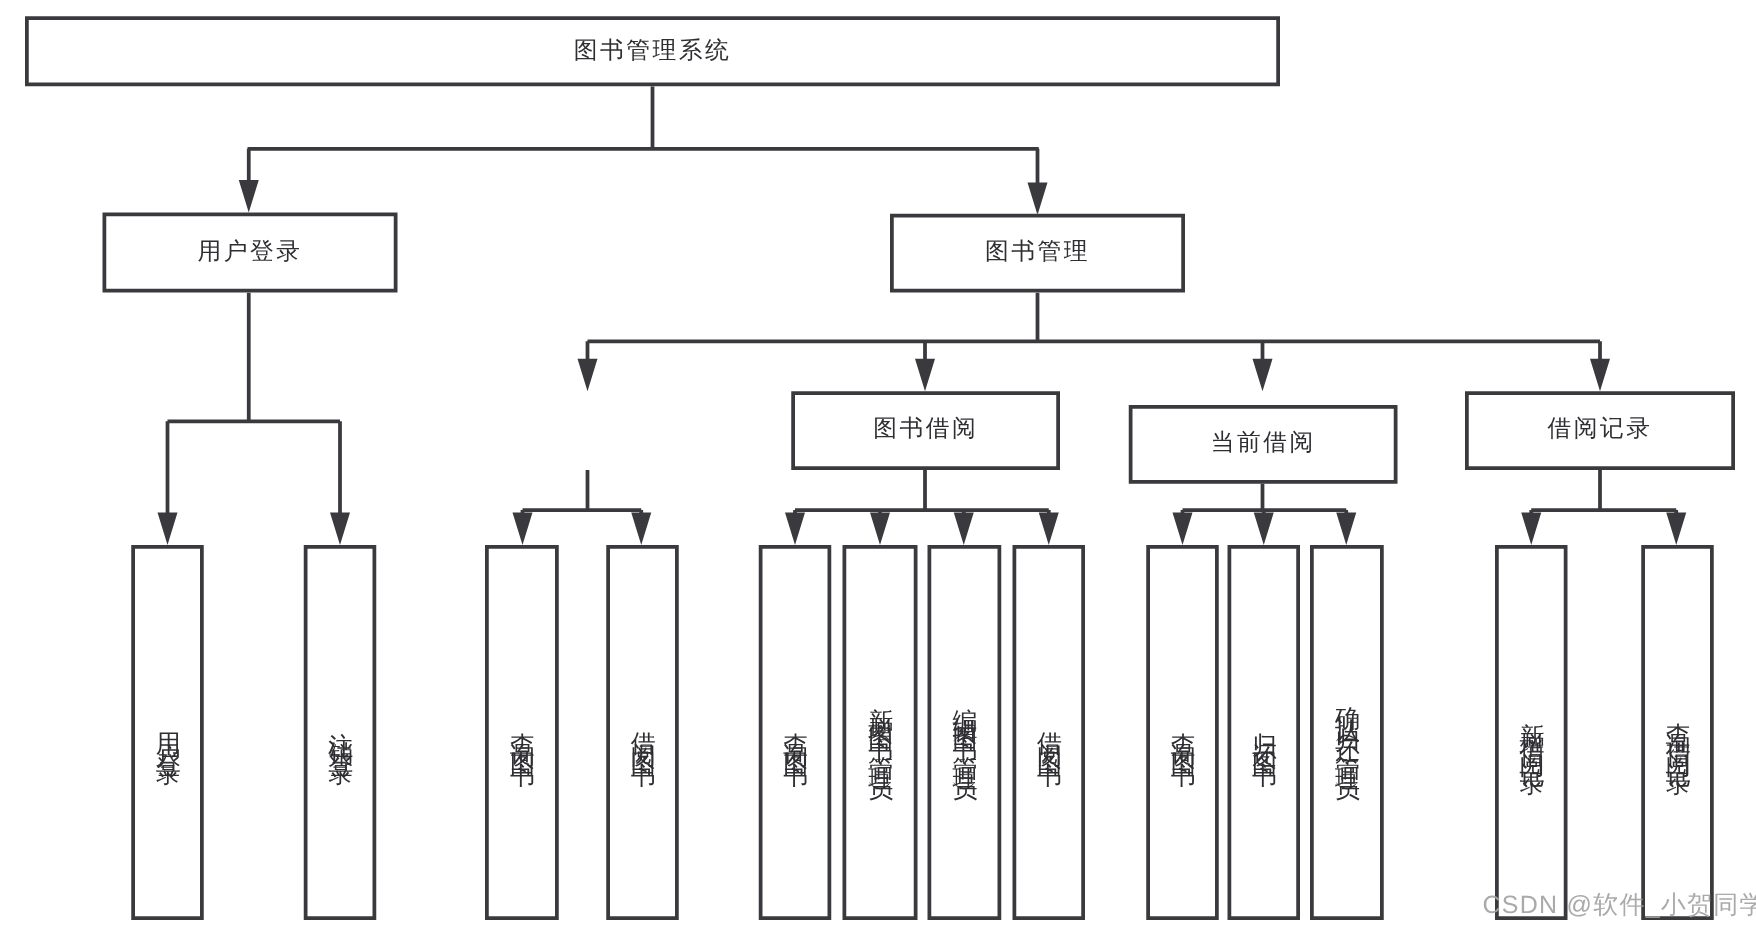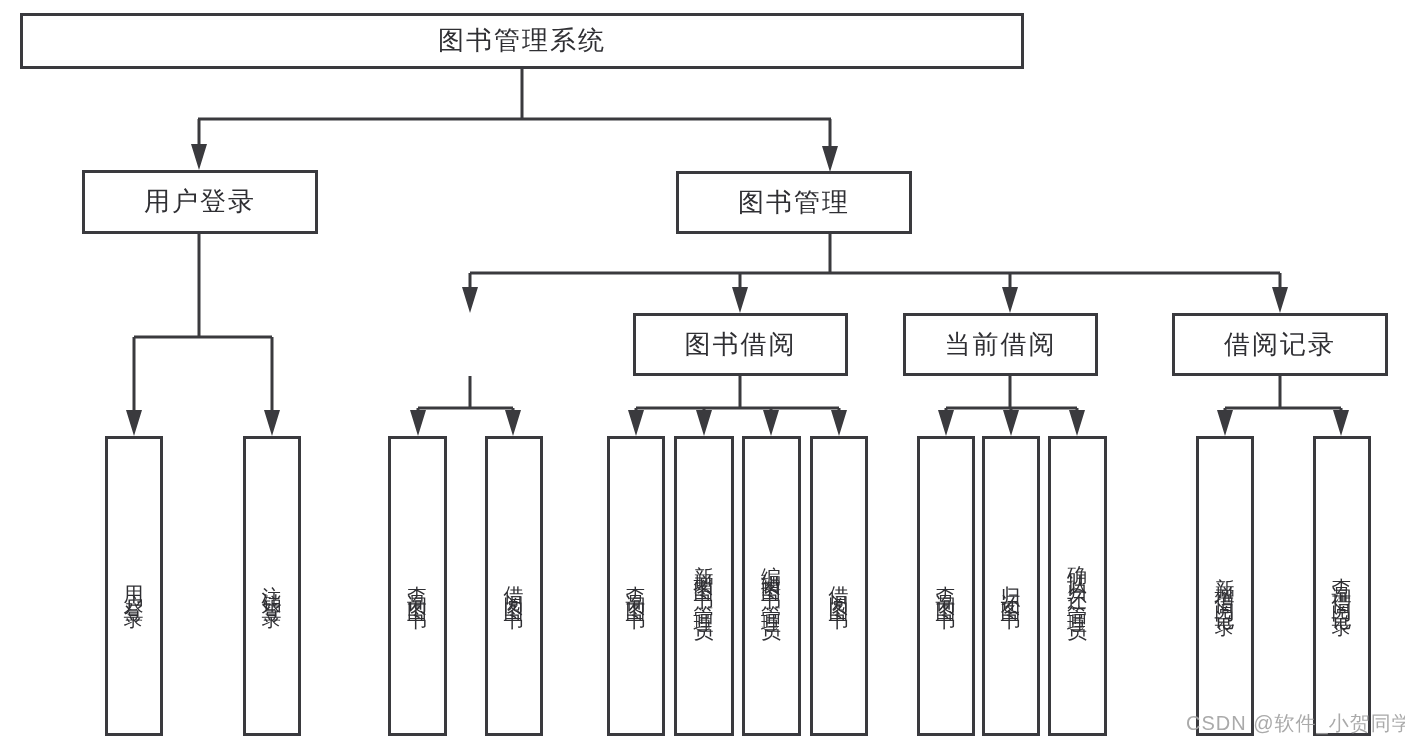--- a/index.html
+++ b/index.html
@@ -27,21 +27,21 @@
     position: absolute;
     background: #fff;
     border: 3px solid var(--line);
     color: var(--text);
     display: flex;
     align-items: center;
     justify-content: center;
     text-align: center;
   }
   .hbox {
-    font-size: 26px;
+    font-size: 19px;
     letter-spacing: 2px;
     line-height: 1.2;
   }
   .vbox {
     writing-mode: vertical-rl;
     text-orientation: mixed;
     font-size: 20px;
     letter-spacing: 8px;
     line-height: 1.0;
   }
@@ -115,24 +115,24 @@
       M946 436 L938 410 L954 410 Z
       M1011 436 L1003 410 L1019 410 Z
       M1077 436 L1069 410 L1085 410 Z
       M1225 436 L1217 410 L1233 410 Z
       M1341 436 L1333 410 L1349 410 Z"></path>
   </svg>
 
   <div class="node hbox" style="left:20px;top:13px;width:1004px;height:56px">图书管理系统</div>
 
   <div class="node hbox" style="left:82px;top:170px;width:236px;height:64px">用户登录</div>
-  <div class="node hbox" style="left:676px;top:171px;width:236px;height:63px">图书管理</div>
+  <div class="node hbox" style="left:712px;top:171px;width:236px;height:63px">图书管理</div>
 
   <div class="node hbox" style="left:633px;top:313px;width:215px;height:63px">图书借阅</div>
-  <div class="node hbox" style="left:903px;top:313px;width:195px;height:63px">当前借阅</div>
+  <div class="node hbox" style="left:903px;top:324px;width:215px;height:63px">当前借阅</div>
   <div class="node hbox" style="left:1172px;top:313px;width:216px;height:63px">借阅记录</div>
 
   <div class="node vbox" style="left:105px;top:436px;width:58px;height:300px">用户登录</div>
   <div class="node vbox" style="left:243px;top:436px;width:58px;height:300px">注销登录</div>
 
   <div class="node vbox" style="left:388px;top:436px;width:59px;height:300px">查询图书</div>
   <div class="node vbox" style="left:485px;top:436px;width:58px;height:300px">借阅图书</div>
 
   <div class="node vbox" style="left:607px;top:436px;width:58px;height:300px">查询图书</div>
   <div class="node vbox" style="left:674px;top:436px;width:60px;height:300px">新增图书（管理员）</div>

